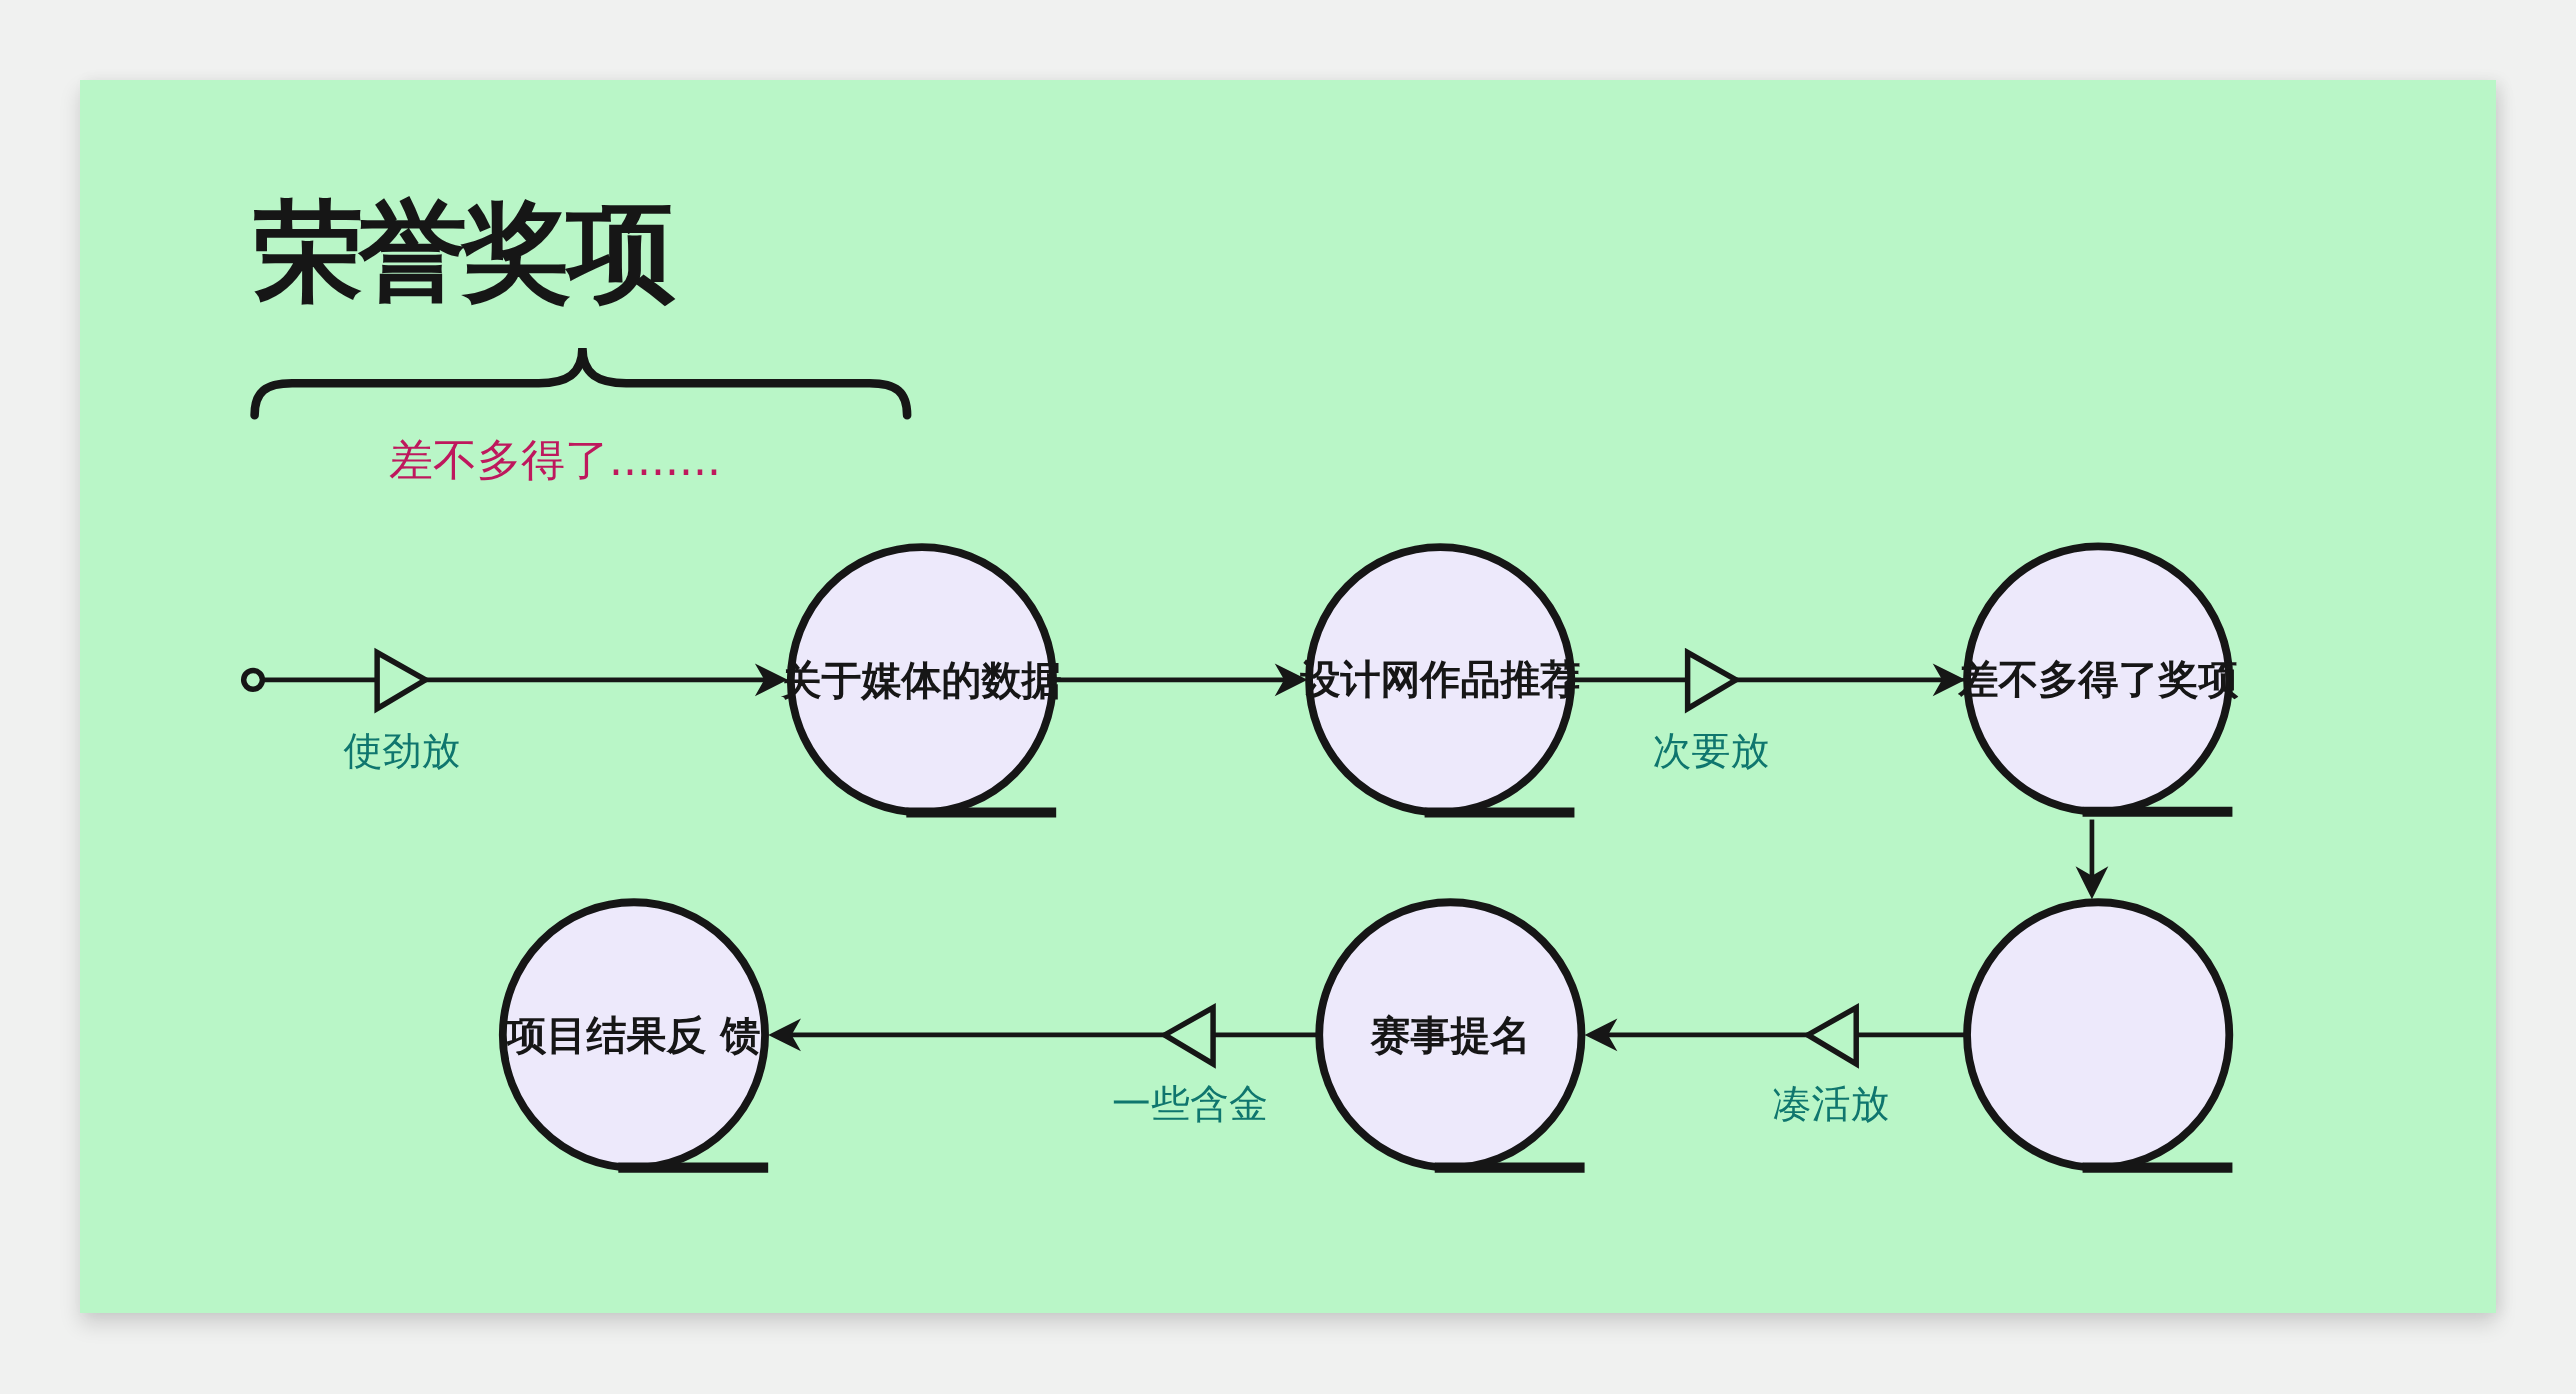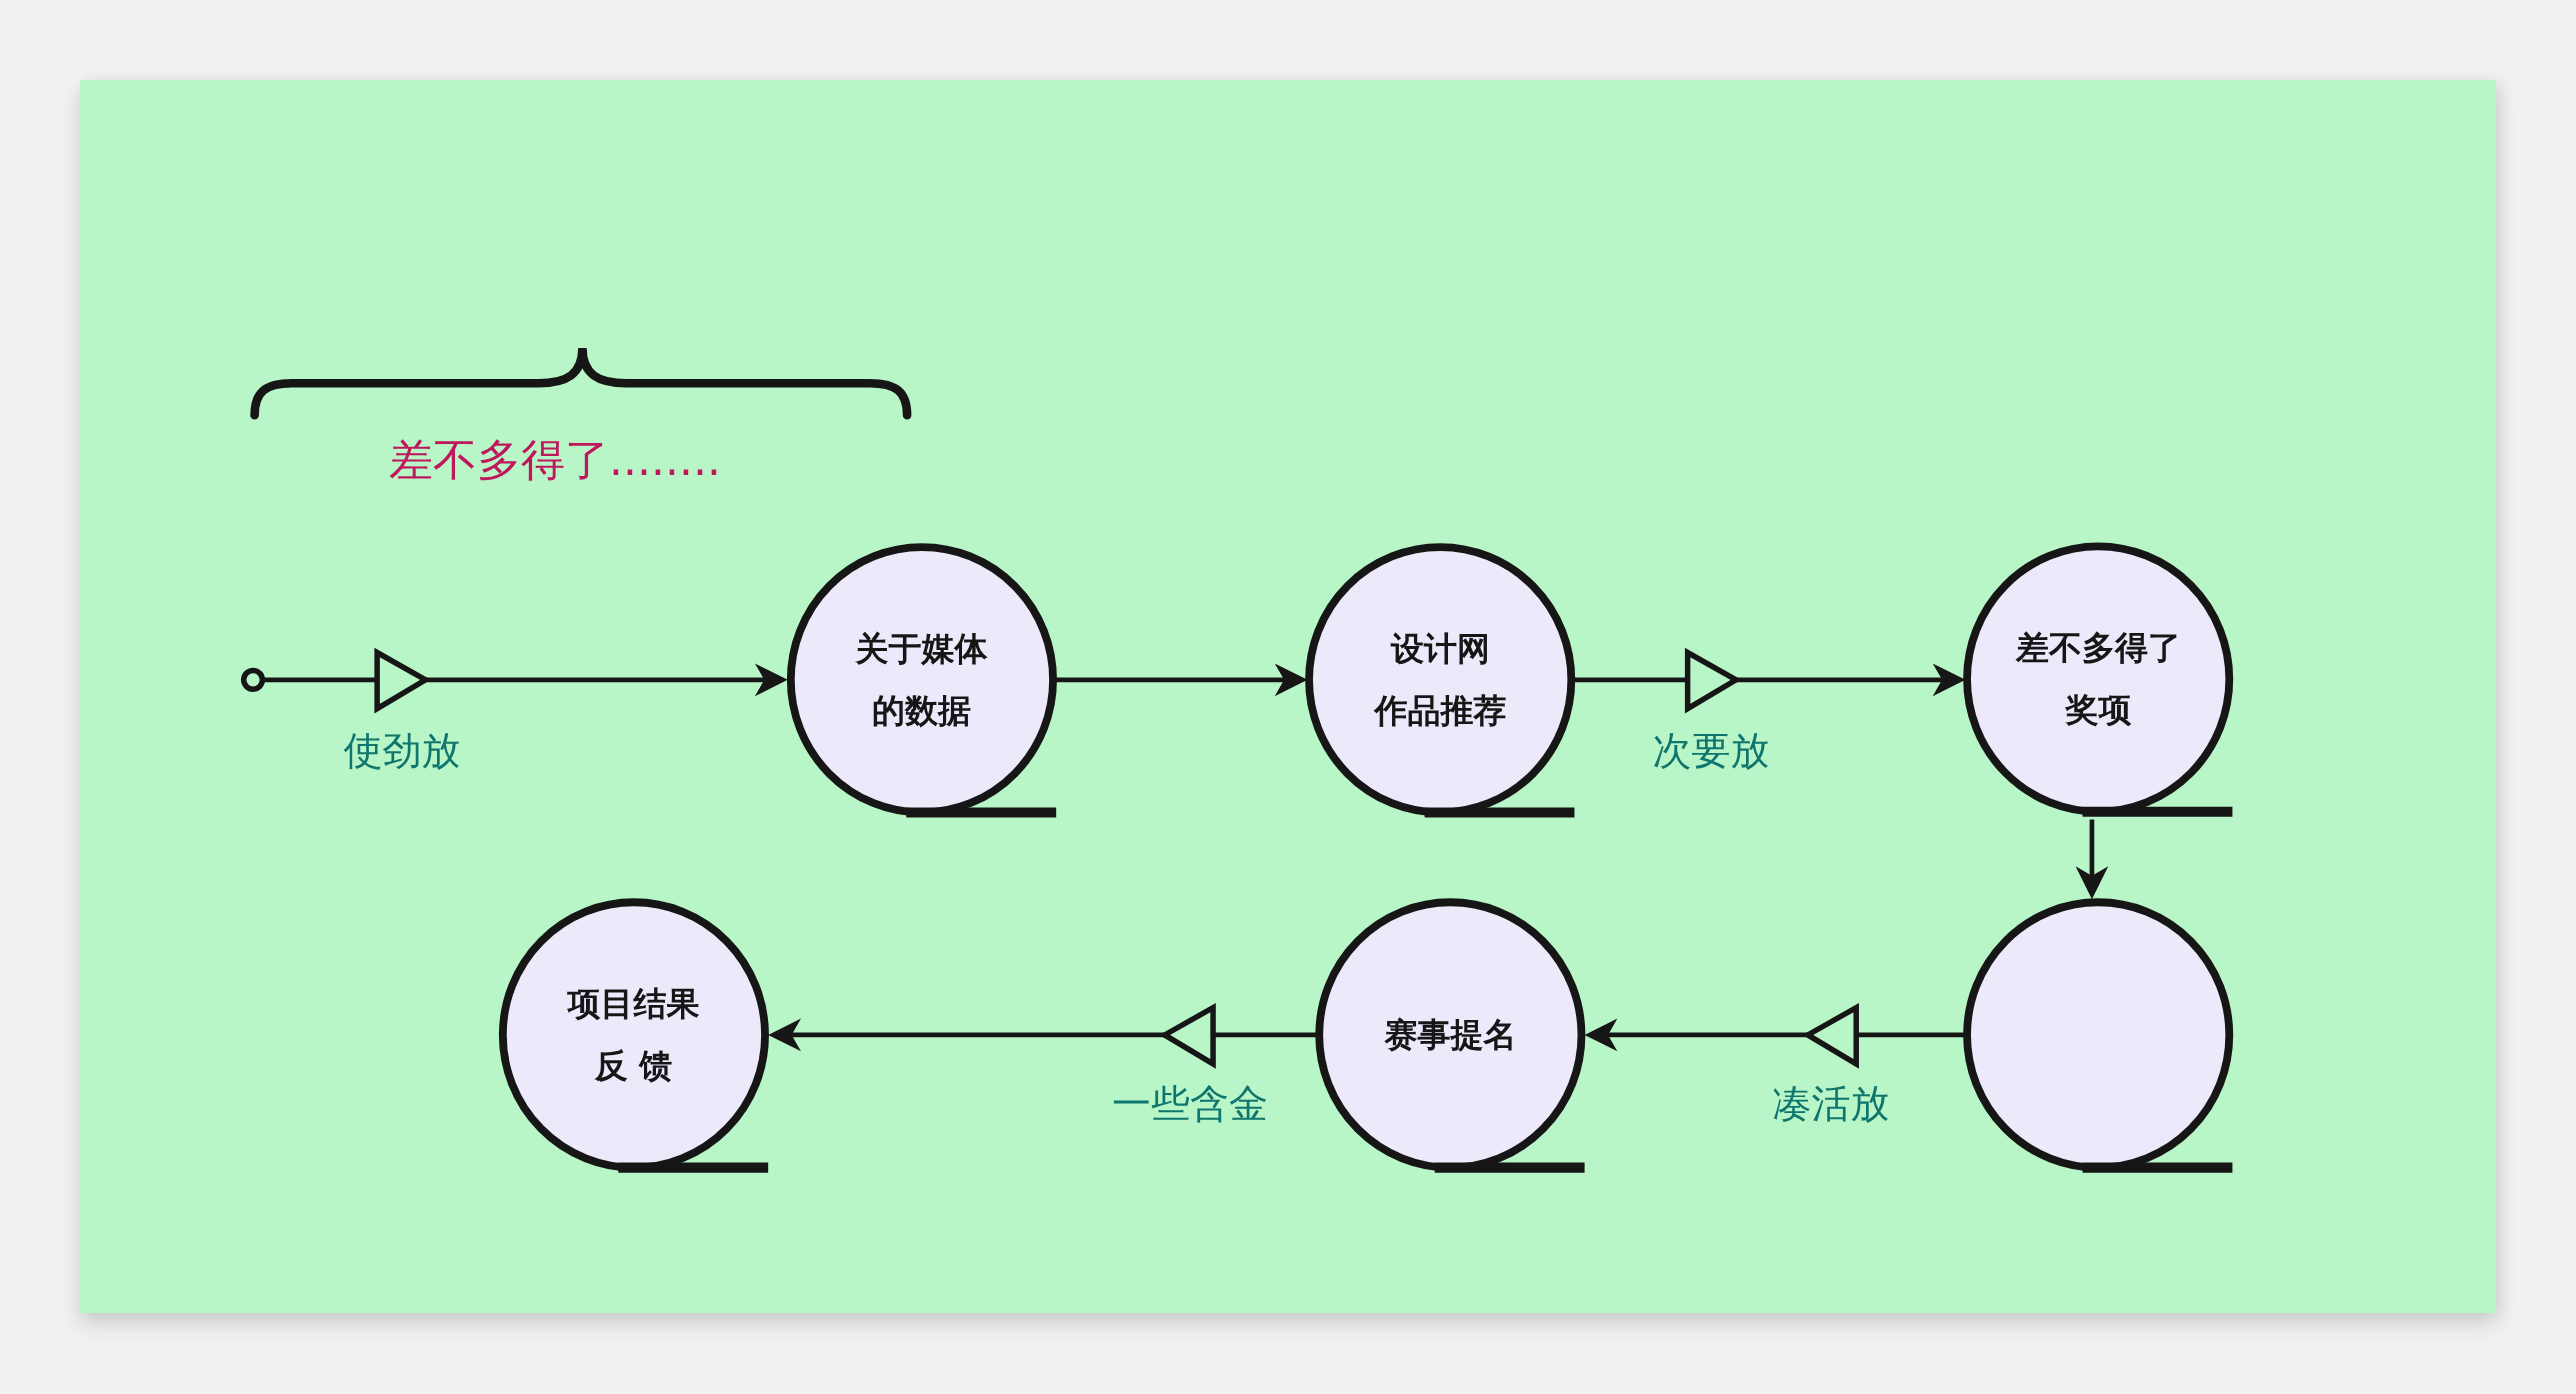--- a/index.html
+++ b/index.html
@@ -49,25 +49,25 @@
     font-size: 44px;
     font-weight: 500;
     color: #be185d;
     white-space: nowrap;
   }
   .node-label {
     position: absolute;
     width: 265px;
     height: 265px;
     display: flex;
-    flex-direction: column;
+    flex-direction: row;
     align-items: center;
     justify-content: center;
     text-align: center;
-    font-size: 33px;
+    font-size: 40px;
     font-weight: 700;
     line-height: 62px;
     color: #161616;
     white-space: nowrap;
   }
   .edge-label {
     position: absolute;
     transform: translateX(-50%);
     font-size: 39px;
     font-weight: 400;
@@ -136,20 +136,21 @@
     <g>
       <ellipse class="node-ellipse" cx="1858" cy="1326" rx="168" ry="170"></ellipse>
       <line class="stroke-thick" x1="1838" y1="1496" x2="2030" y2="1496"></line>
     </g>
     <g>
       <ellipse class="node-ellipse" cx="812" cy="1326" rx="168" ry="170"></ellipse>
       <line class="stroke-thick" x1="792" y1="1496" x2="984" y2="1496"></line>
     </g>
   </svg>
 
+  <div class="title">荣誉奖项</div>
   <div class="subtitle">差不多得了........</div>
 
   <div class="node-label" style="left:789px; top:547px;">
     <span>关于媒体</span>
     <span>的数据</span>
   </div>
   <div class="node-label" style="left:1308px; top:547px;font-family:Liberation Serif, serif;">
     <span>设计网</span>
     <span>作品推荐</span>
   </div>

